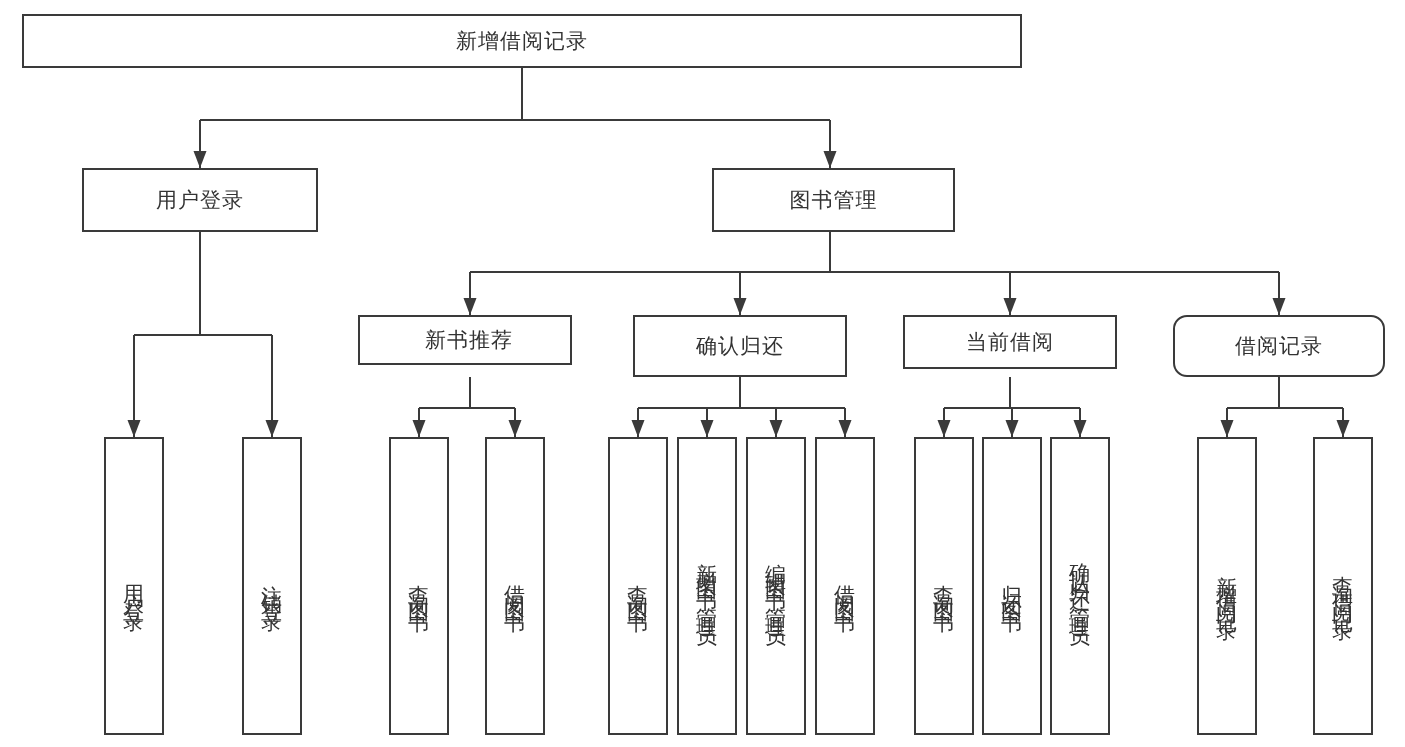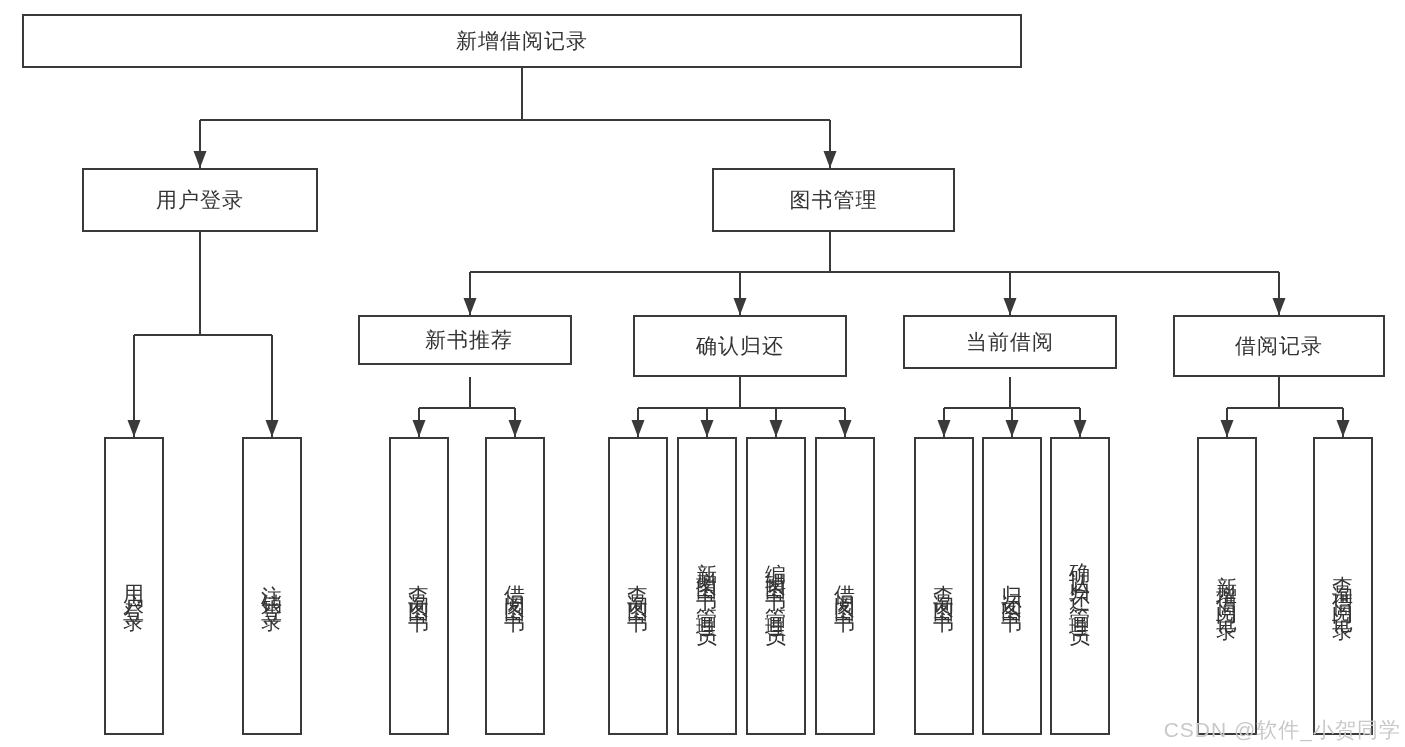--- a/index.html
+++ b/index.html
@@ -115,21 +115,21 @@
 
   <div class="node" style="left:358px;top:315px;width:214px;height:50px;padding-left:8px;">
     <span>新书推荐</span>
   </div>
   <div class="node" style="left:633px;top:315px;width:214px;height:62px;">
     <span>确认归还</span>
   </div>
   <div class="node" style="left:903px;top:315px;width:214px;height:54px;">
     <span>当前借阅</span>
   </div>
-  <div class="node" style="left:1173px;top:315px;width:212px;height:62px;">
+  <div class="node" style="left:1173px;top:315px;width:212px;height:62px;border-radius:14px;">
     <span>借阅记录</span>
   </div>
 
   <div class="leaf" style="left:104px;top:437px;">
     <span>用户登录</span>
   </div>
   <div class="leaf" style="left:242px;top:437px;">
     <span>注销登录</span>
   </div>
 
@@ -163,15 +163,14 @@
     <span>确认归还（管理员）</span>
   </div>
 
   <div class="leaf" style="left:1197px;top:437px;">
     <span>新增借阅记录</span>
   </div>
   <div class="leaf" style="left:1313px;top:437px;">
     <span>查询借阅记录</span>
   </div>
 
-  <div class="watermark">CSDN @软件_小贺同学</div>
 
 </div>
 
 </body></html>

